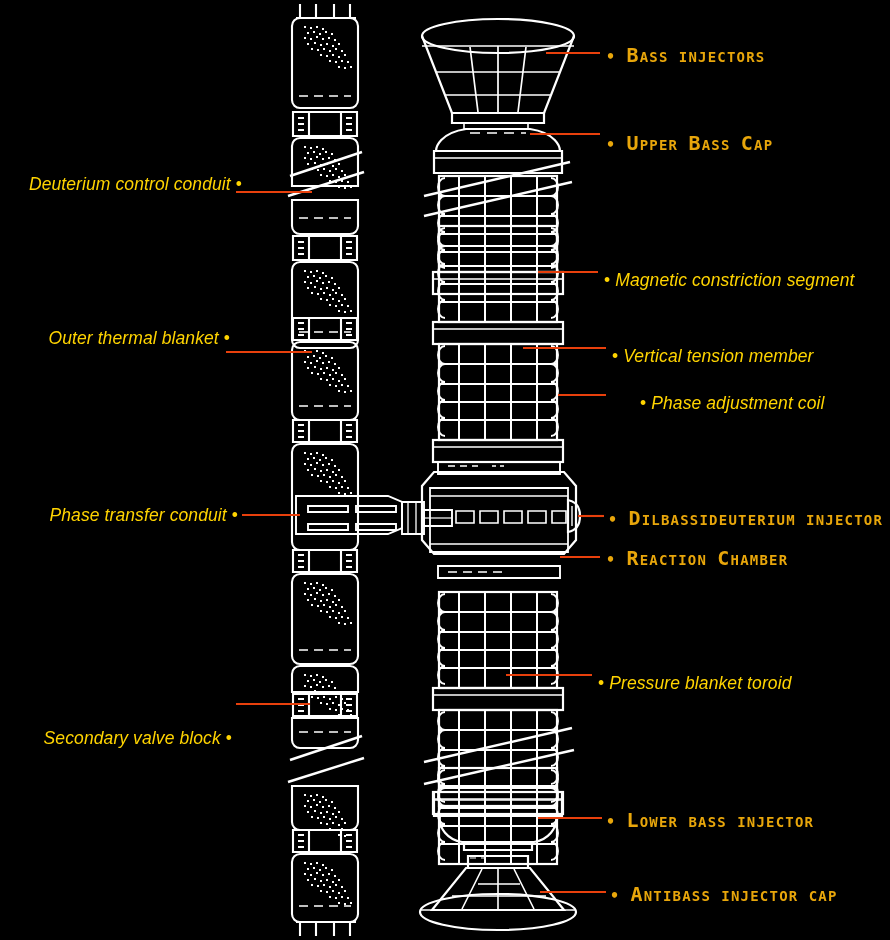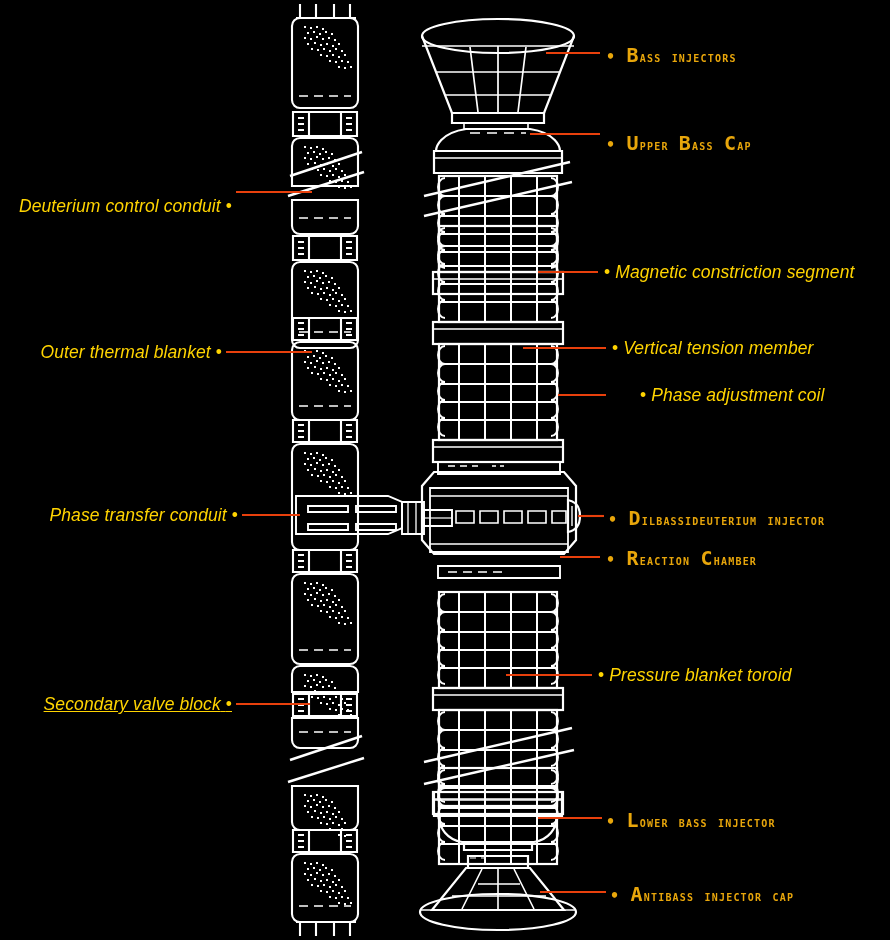--- a/index.html
+++ b/index.html
@@ -8,31 +8,31 @@
     font-family:"Liberation Sans",sans-serif;
     background:#000;position:relative;
   }
   #stage{position:absolute;inset:0;width:890px;height:940px;background:#000;}
   svg.layer{position:absolute;left:0;top:0;width:890px;height:940px;}
   .lbl{
     position:absolute;white-space:nowrap;
     font-size:17.5px;font-style:italic;font-weight:400;
     color:#ffd400;letter-spacing:.1px;
   }
-  .lbl.right{text-align:left;}
+  .lbl.right{text-align:left;margin-top:8px;}
   .lbl.left{text-align:right;}
   .lbl .dot{font-style:normal;}
   .lcars{
     position:absolute;white-space:nowrap;
     color:#e8a60b;font-style:normal;font-weight:700;
     font-family:"DejaVu Sans Mono","Liberation Mono",monospace;
     font-size:15px;letter-spacing:1.2px;
   }
   .lcars .cap{font-size:20px;}
-  .lcars .sm{font-size:10px;}
+  .lcars .sm{font-size:14px;}
   .lcars .dot{color:#e8a60b;font-size:15px;}
 </style>
 </head>
 <body>
 
 <div id="stage">
 
   <svg class="layer" viewBox="0 0 890 940" xmlns="http://www.w3.org/2000/svg">
     <defs>
 
@@ -341,36 +341,36 @@
 
       <line x1="546" y1="53" x2="600" y2="53"></line>
       <line x1="530" y1="134" x2="600" y2="134"></line>
       <line x1="578" y1="516" x2="604" y2="516"></line>
       <line x1="560" y1="557" x2="600" y2="557"></line>
       <line x1="538" y1="818" x2="602" y2="818"></line>
       <line x1="540" y1="892" x2="606" y2="892"></line>
     </g>
   </svg>
 
-  <div class="lbl left" style="left:0;top:196px;width:232px;">
+  <div class="lbl left" style="left:0;top:174px;width:232px;padding-left:10px;">
     <span>Deuterium control conduit</span>
     <span class="dot">•</span>
   </div>
 
-  <div class="lbl left" style="left:0;top:342px;width:222px;">
+  <div class="lbl left" style="left:0;top:328px;width:222px;padding-left:8px;">
     <span>Outer thermal blanket</span>
     <span class="dot">•</span>
   </div>
 
   <div class="lbl left" style="left:0;top:505px;width:238px;">
     <span>Phase transfer conduit</span>
     <span class="dot">•</span>
   </div>
 
-  <div class="lbl left" style="left:0;top:694px;width:232px;text-decoration:underline;">
+  <div class="lbl left" style="left:0;top:728px;width:232px;">
     <span>Secondary valve block</span>
     <span class="dot">•</span>
   </div>
 
   <div class="lbl right" style="left:604px;top:262px;">
     <span class="dot">•</span>
     <span>Magnetic constriction segment</span>
   </div>
 
   <div class="lbl right" style="left:612px;top:338px;">

